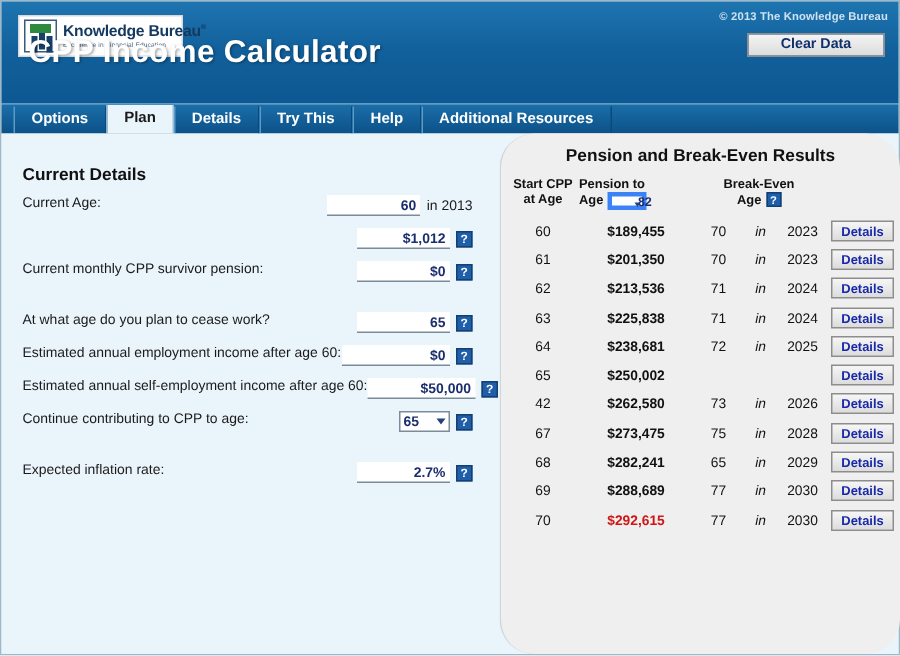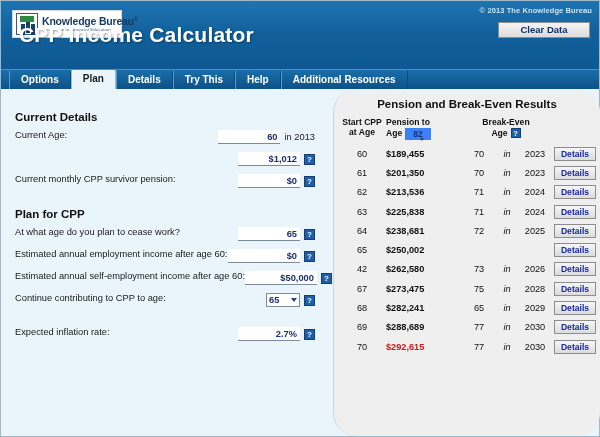--- a/index.html
+++ b/index.html
@@ -205,24 +205,24 @@
     padding: 7px 4px 0 4px;
     font-size: 8.6px; font-weight: bold; color: #111;
     line-height: 10px;
   }
   .rh-start { width: 48px; text-align: center; flex: 0 0 auto; }
   .rh-pension { width: 76px; flex: 0 0 auto; }
   .rh-be { flex: 1; text-align: center; padding-right: 46px; }
   .rh-line2 { display: flex; align-items: flex-start; margin-top: 1px; }
   .mini-select {
     width: 26px; height: 12px;
-    background: #ffffff; border: 6px solid #3b82f6;
+    background: #ffffff; border: 3px solid #3b82f6;
     font-size: 8.4px; font-weight: bold; color: #1b2e6e;
     margin-left: 3px; position: relative;
-    display: flex; align-items: center; padding-left: 2px;
+    display: flex; align-items: center; padding-left: 17px;
     cursor: pointer;
   }
   .mini-select .chev {
     position: absolute; right: 1px; top: 3.5px;
     width: 0; height: 0;
     border-left: 2.5px solid transparent;
     border-right: 2.5px solid transparent;
     border-top: 3.5px solid #22427d;
   }
   .mini-help {
@@ -233,21 +233,21 @@
   }
   .rtable { margin-top: 4px; }
   .rrow {
     display: flex; align-items: center;
     height: 19.3px;
     font-size: 9.2px; color: #111;
     padding: 0 4px;
   }
   .c-age { width: 48px; text-align: center; flex: 0 0 auto; }
   .c-pension {
-    width: 76px; text-align: left; flex: 0 0 auto;
+    width: 76px; text-align: center; flex: 0 0 auto;
     font-weight: bold;
   }
   .c-pension.best { color: #d01616; }
   .c-beage { width: 34px; text-align: center; flex: 0 0 auto; }
   .c-in { width: 22px; text-align: center; flex: 0 0 auto; font-style: italic; }
   .c-year { width: 34px; text-align: center; flex: 0 0 auto; }
   .c-btn { margin-left: auto; flex: 0 0 auto; }
   .details-btn {
     width: 42px; height: 14px;
     background: linear-gradient(180deg,#f6f6f6 0%,#dcdcdc 100%);
@@ -308,21 +308,20 @@
       <div class="frow">
         <div class="flabel">Current monthly CPP survivor pension:</div>
         <div class="fctrl">
           <div class="finput">$0</div>
           <div class="help">?</div>
         </div>
       </div>
 
       <div class="gap"></div>
 
-      <div class="sec-title">Plan for CPP</div>
 
       <div class="frow">
         <div class="flabel">At what age do you plan to cease work?</div>
         <div class="fctrl">
           <div class="finput">65</div>
           <div class="help">?</div>
         </div>
       </div>
 
       <div class="frow">

